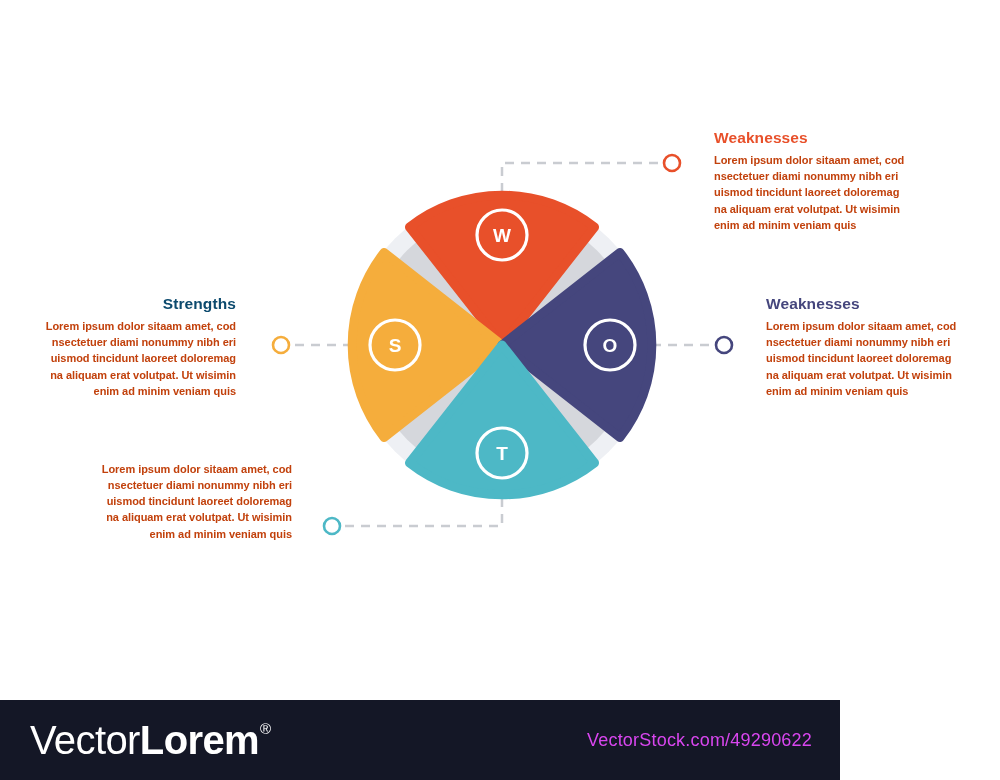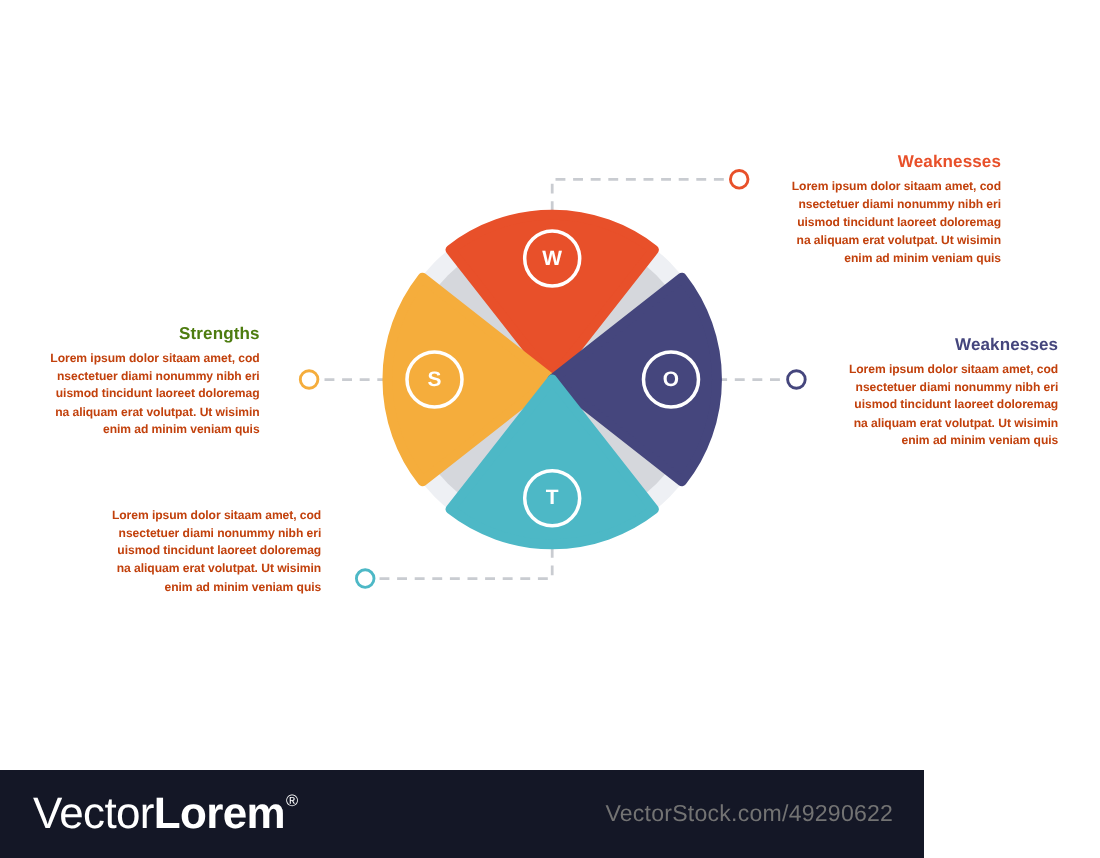--- a/index.html
+++ b/index.html
@@ -50,21 +50,21 @@
   }
   .txt-block .body {
     font-size: 11px;
     line-height: 1.47;
     color: #c2410c;
     margin: 0;
     letter-spacing: -0.05px;
     font-weight: bold;
   }
   .align-right { text-align: right; }
-  .align-left  { text-align: right; margin-top: 10px; }
+  .align-left  { text-align: left; }
 
   #block-weaknesses { left: 714px; top: 129px; width: 196px; }
   #block-opportunity { left: 766px; top: 295px; width: 196px; }
   #block-strengths  { left: 40px;  top: 295px; width: 196px; }
   #block-threats    { left: 96px;  top: 461px; width: 196px; }
 
   
   #watermark-bar {
     position: absolute;
     left: 0;
@@ -91,22 +91,22 @@
     font-size: 15px;
     font-weight: normal;
     margin-top: 2px;
     margin-left: 1px;
   }
   #wm-url {
     position: absolute;
     right: 28px;
     top: 50%;
     transform: translateY(-50%);
-    color: #737373;
-    font-size: 21px;
+    color: #d946ef;
+    font-size: 18px;
     letter-spacing: 0.2px;
     white-space: nowrap;
   }
 
   text { user-select: none; }
 </style>
 </head>
 <body>
 
 <div id="stage">
@@ -178,21 +178,21 @@
       <div class="heading" style="color:#e8502a;">Weaknesses</div>
       <div class="body">Lorem ipsum dolor sitaam amet, cod nsectetuer diami nonummy  nibh eri uismod tincidunt laoreet doloremag na aliquam erat volutpat. Ut wisimin enim ad minim veniam quis</div>
     </div>
 
     <div class="txt-block align-left" id="block-opportunity">
       <div class="heading" style="color:#45467d;">Weaknesses</div>
       <div class="body">Lorem ipsum dolor sitaam amet, cod nsectetuer diami nonummy  nibh eri uismod tincidunt laoreet doloremag na aliquam erat volutpat. Ut wisimin enim ad minim veniam quis</div>
     </div>
 
     <div class="txt-block align-right" id="block-strengths">
-      <div class="heading" style="color:#4d7c0f;">Strengths</div>
+      <div class="heading" style="color:#0c4a6e;">Strengths</div>
       <div class="body">Lorem ipsum dolor sitaam amet, cod nsectetuer diami nonummy  nibh eri uismod tincidunt laoreet doloremag na aliquam erat volutpat. Ut wisimin enim ad minim veniam quis</div>
     </div>
 
     <div class="txt-block align-right" id="block-threats">
       <div class="body">Lorem ipsum dolor sitaam amet, cod nsectetuer diami nonummy  nibh eri uismod tincidunt laoreet doloremag na aliquam erat volutpat. Ut wisimin enim ad minim veniam quis</div>
     </div>
 
   </div>
 
   <div id="watermark-bar">

